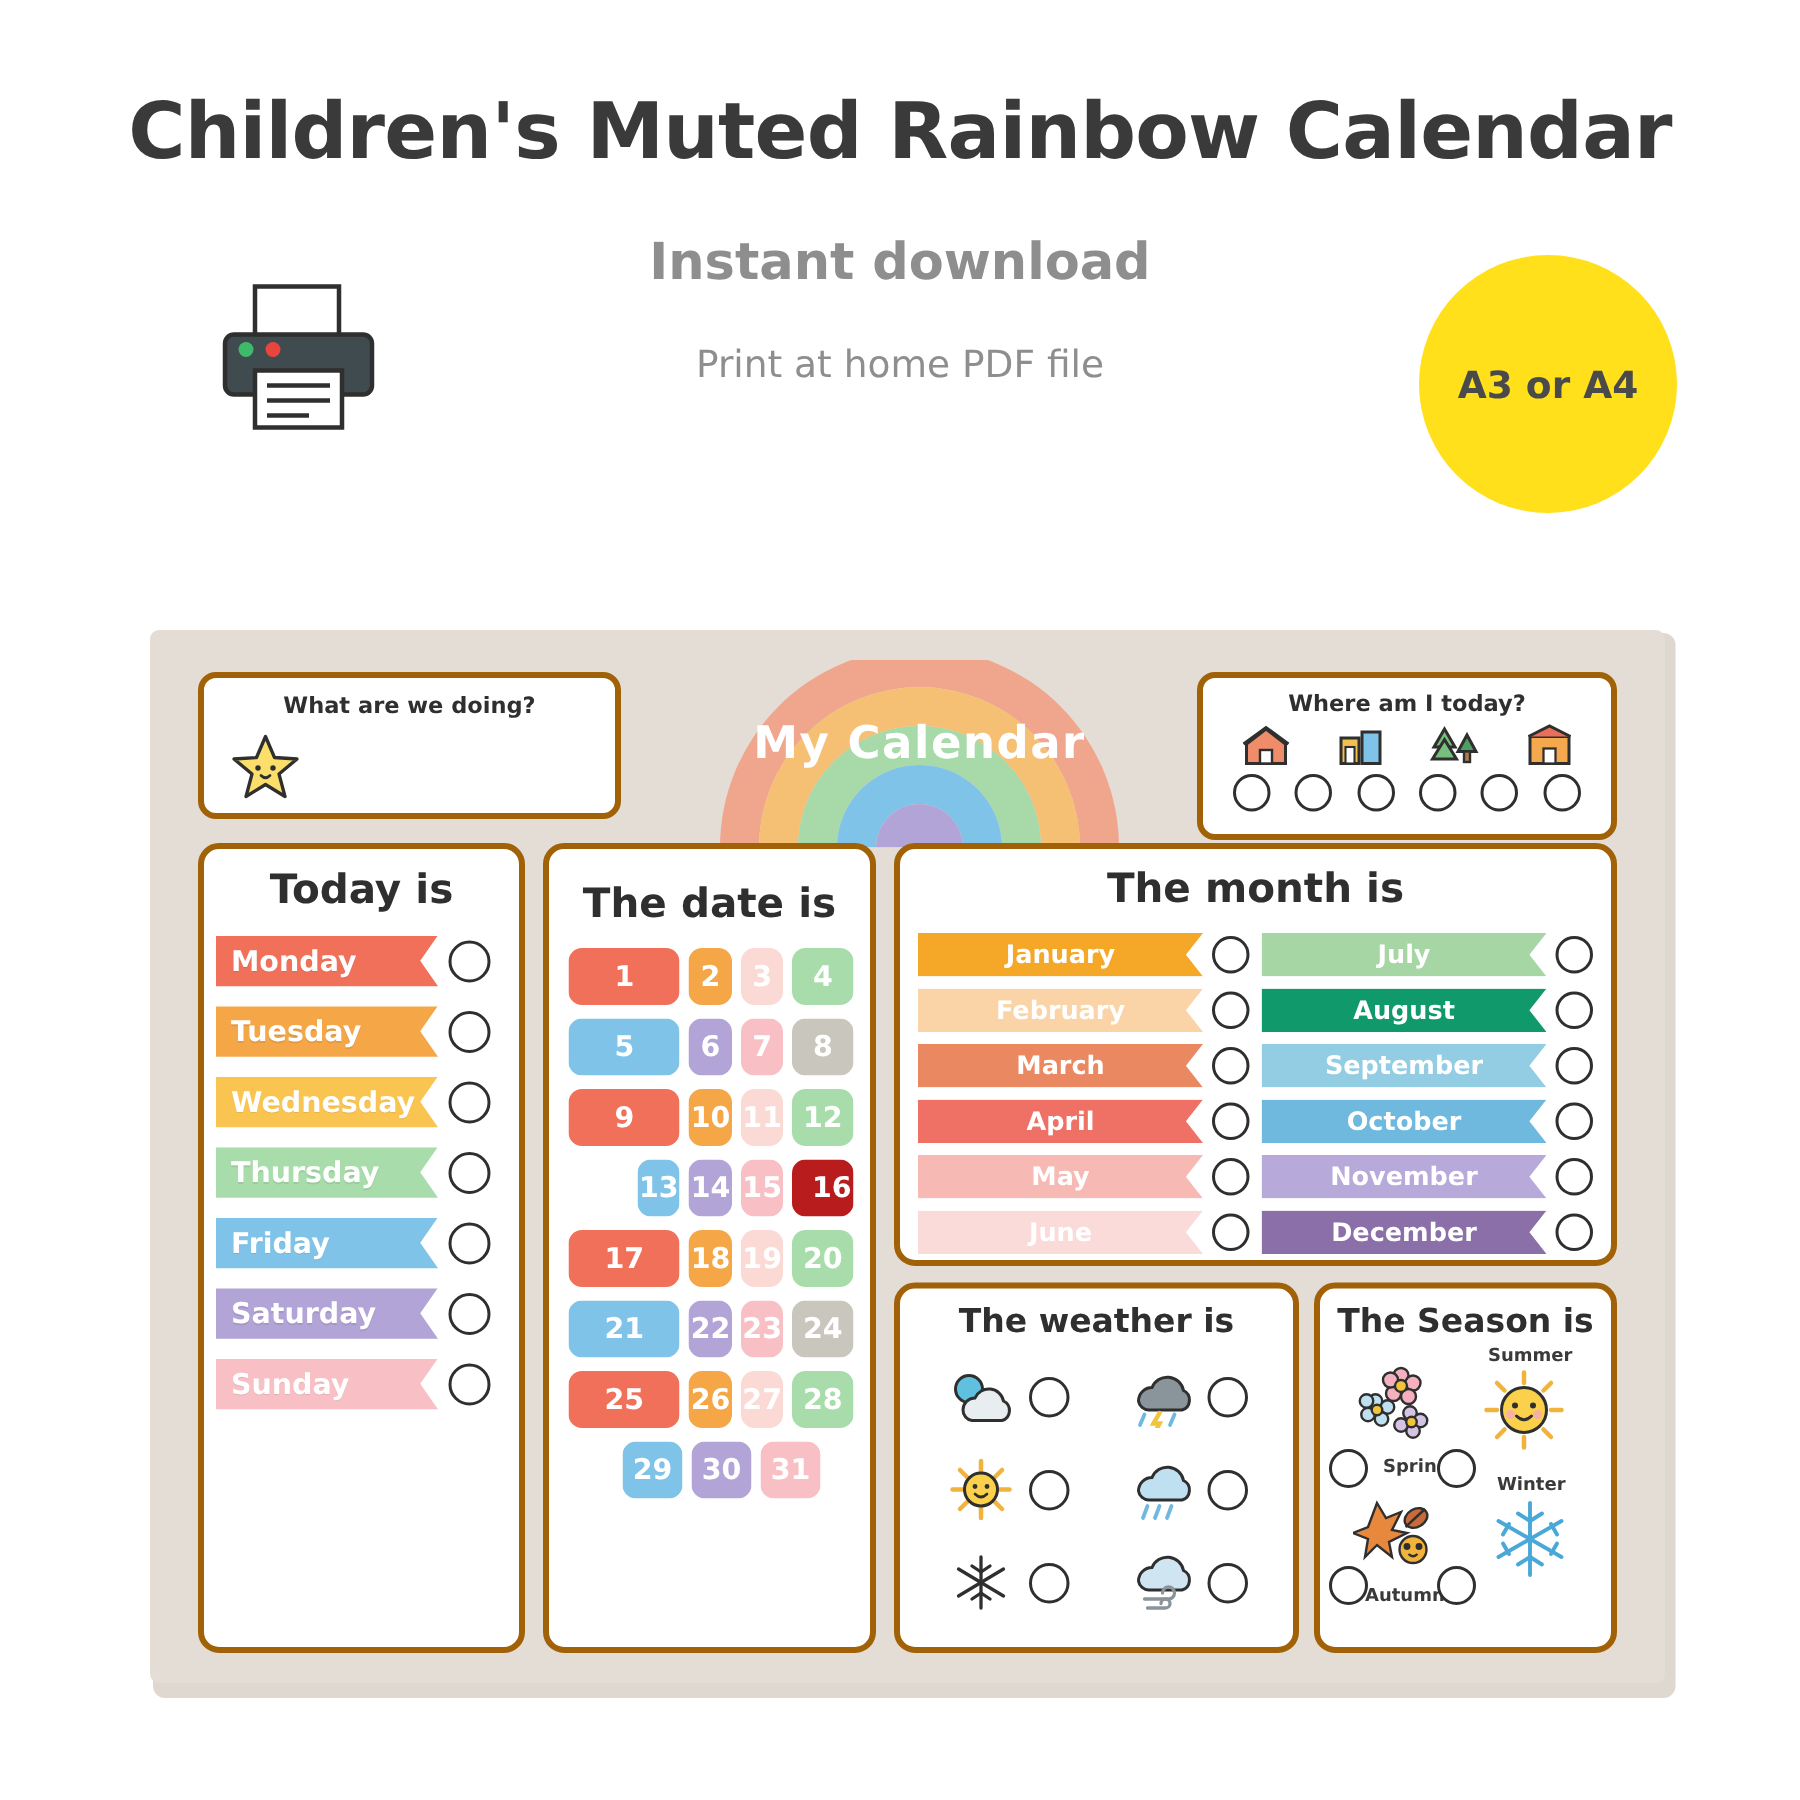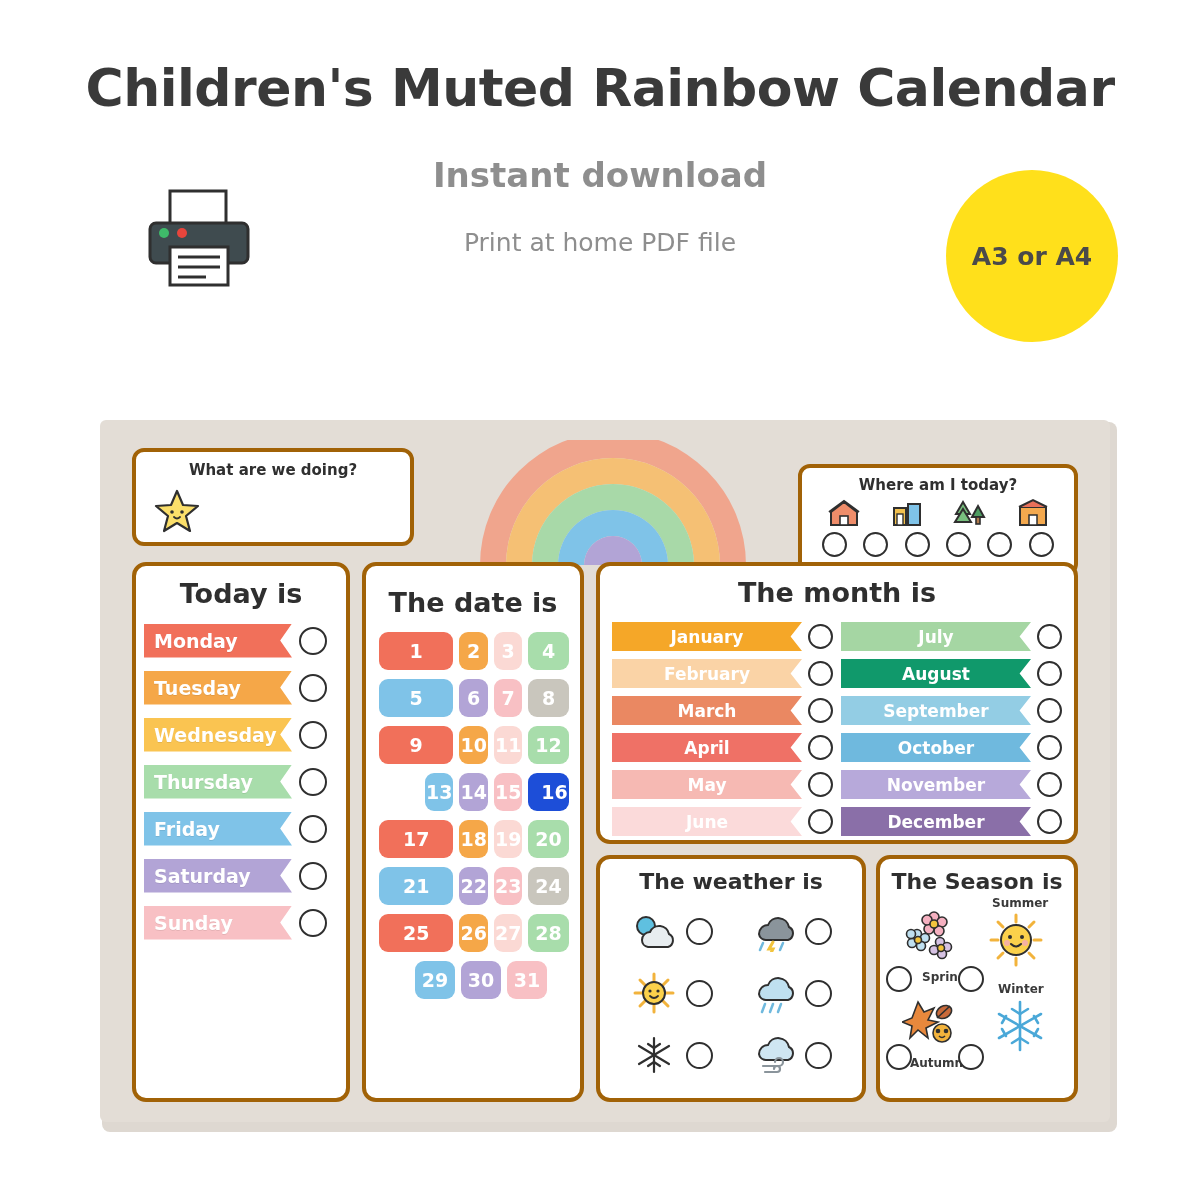--- a/index.html
+++ b/index.html
@@ -63,21 +63,21 @@
 
   
   .rainbow { position: absolute; left: 470px; top: 440px; width: 286px; height: 125px; overflow: hidden; }
   .rtitle {
     position: absolute; left: 0; top: 38px; width: 286px; text-align: center;
     font-size: 30px; font-weight: 700; color: #ffffff;
     letter-spacing: 1px;
   }
 
   
-  #where { left: 798px; top: 464px; width: 280px; height: 112px; border-radius: 12px; }
+  #where { left: 798px; top: 448px; width: 280px; height: 112px; border-radius: 12px; }
   #where .card-h { font-size: 15px; margin-top: 8px; }
   .where-icons { display: flex; justify-content: space-around; margin-top: 4px; padding: 0 10px; }
   .where-icons > div { width: 34px; height: 30px; }
   .where-circles { display: flex; justify-content: space-around; margin-top: 4px; padding: 0 12px; }
   .circ { width: 25px; height: 25px; border: 2px solid #2f2f2f; border-radius: 50%; background: #fff; }
 
   
   #today { left: 132px; top: 562px; width: 218px; height: 540px; }
   #today .card-h { font-size: 27px; margin-top: 12px; }
   .day-row { display: flex; align-items: center; margin: 0 0 0 8px; height: 47px; }
@@ -169,20 +169,21 @@
   </div>
 
   <div class="rainbow">
     <svg viewBox="0 0 286 125" width="286" height="125">
       <path d="M10,125 a133,133 0 0 1 266,0 h-26 a107,107 0 0 0 -214,0 Z" fill="#f0a58d"></path>
       <path d="M36,125 a107,107 0 0 1 214,0 h-26 a81,81 0 0 0 -162,0 Z" fill="#f5c074"></path>
       <path d="M62,125 a81,81 0 0 1 162,0 h-26 a55,55 0 0 0 -110,0 Z" fill="#a8d9a8"></path>
       <path d="M88,125 a55,55 0 0 1 110,0 h-26 a29,29 0 0 0 -58,0 Z" fill="#7fc3e8"></path>
       <path d="M114,125 a29,29 0 0 1 58,0 Z" fill="#b2a4d6"></path>
     </svg>
+    <div class="rtitle">My Calendar</div>
   </div>
 
   <div class="card" id="where">
     <div class="card-h">Where am I today?</div>
     <div class="where-icons">
       <div>
         <svg viewBox="0 0 34 30" width="34" height="30">
           <path d="M4 14 L17 4 L30 14 V27 H4 Z" fill="#ef8d6a" stroke="#2f2f2f" stroke-width="2"></path>
           <rect x="13" y="18" width="8" height="9" fill="#fff" stroke="#2f2f2f" stroke-width="1.6"></rect>
           <path d="M2 14 L17 3 L32 14" fill="none" stroke="#2f2f2f" stroke-width="2"></path>
@@ -266,21 +267,21 @@
         <div class="dcell" style="background: rgb(178, 164, 214);">6</div>
         <div class="dcell" style="background: rgb(248, 192, 196);">7</div>
         <div class="dcell" style="background: rgb(201, 198, 189);">8</div>
         <div class="dcell" style="background: rgb(241, 112, 90);">9</div>
         <div class="dcell" style="background: rgb(245, 167, 72);">10</div>
         <div class="dcell" style="background: rgb(251, 217, 212);">11</div>
         <div class="dcell" style="background: rgb(168, 221, 171);">12</div>
         <div class="dcell" style="background: rgb(127, 195, 232); margin-left: 46px;">13</div>
         <div class="dcell" style="background: rgb(178, 164, 214);">14</div>
         <div class="dcell" style="background: rgb(248, 192, 196);">15</div>
-        <div class="dcell" style="background: #1d4ed8; padding-left: 12px;">16</div>
+        <div class="dcell" style="background: #b91c1c; padding-left: 12px;">16</div>
         <div class="dcell" style="background: rgb(241, 112, 90);">17</div>
         <div class="dcell" style="background: rgb(245, 167, 72);">18</div>
         <div class="dcell" style="background: rgb(251, 217, 212);">19</div>
         <div class="dcell" style="background: rgb(168, 221, 171);">20</div>
         <div class="dcell" style="background: rgb(127, 195, 232);">21</div>
         <div class="dcell" style="background: rgb(178, 164, 214);">22</div>
         <div class="dcell" style="background: rgb(248, 192, 196);">23</div>
         <div class="dcell" style="background: rgb(201, 198, 189);">24</div>
         <div class="dcell" style="background: rgb(241, 112, 90);">25</div>
         <div class="dcell" style="background: rgb(245, 167, 72);">26</div>

